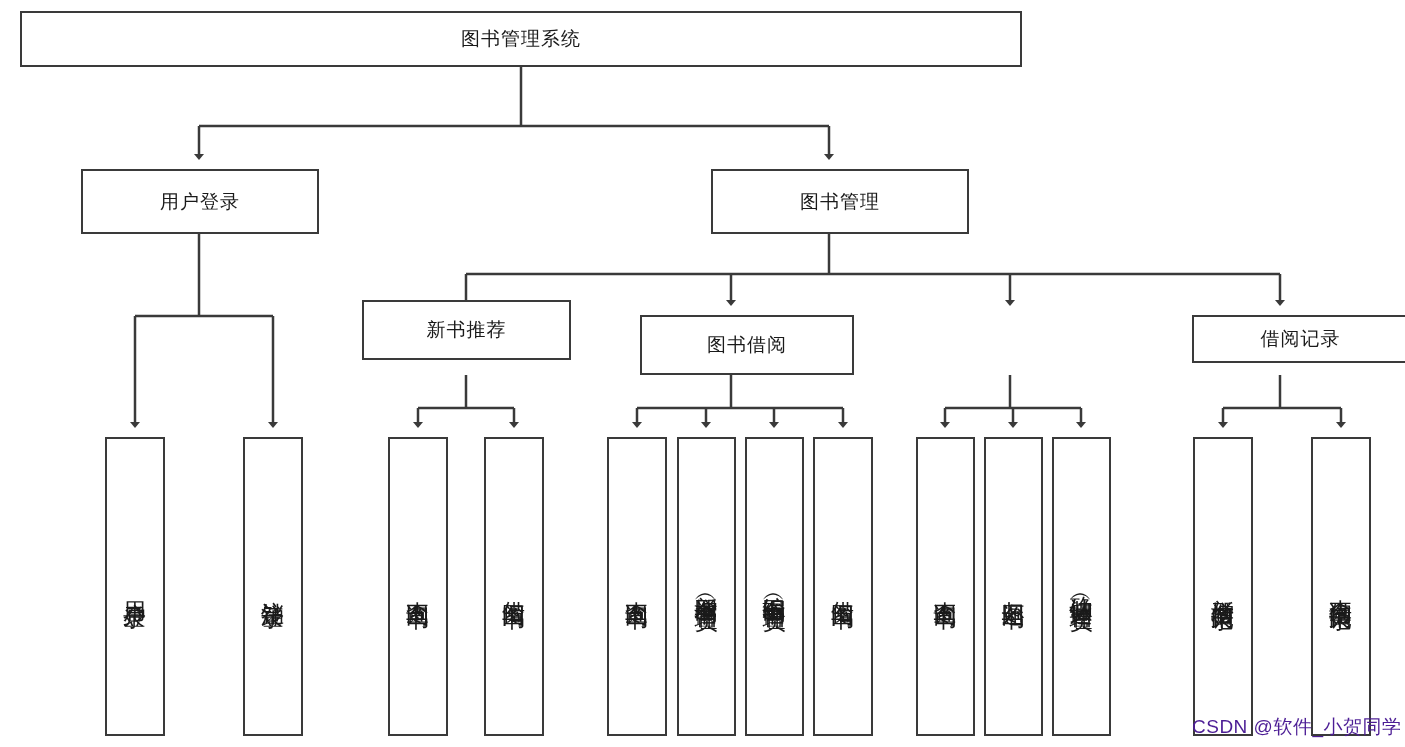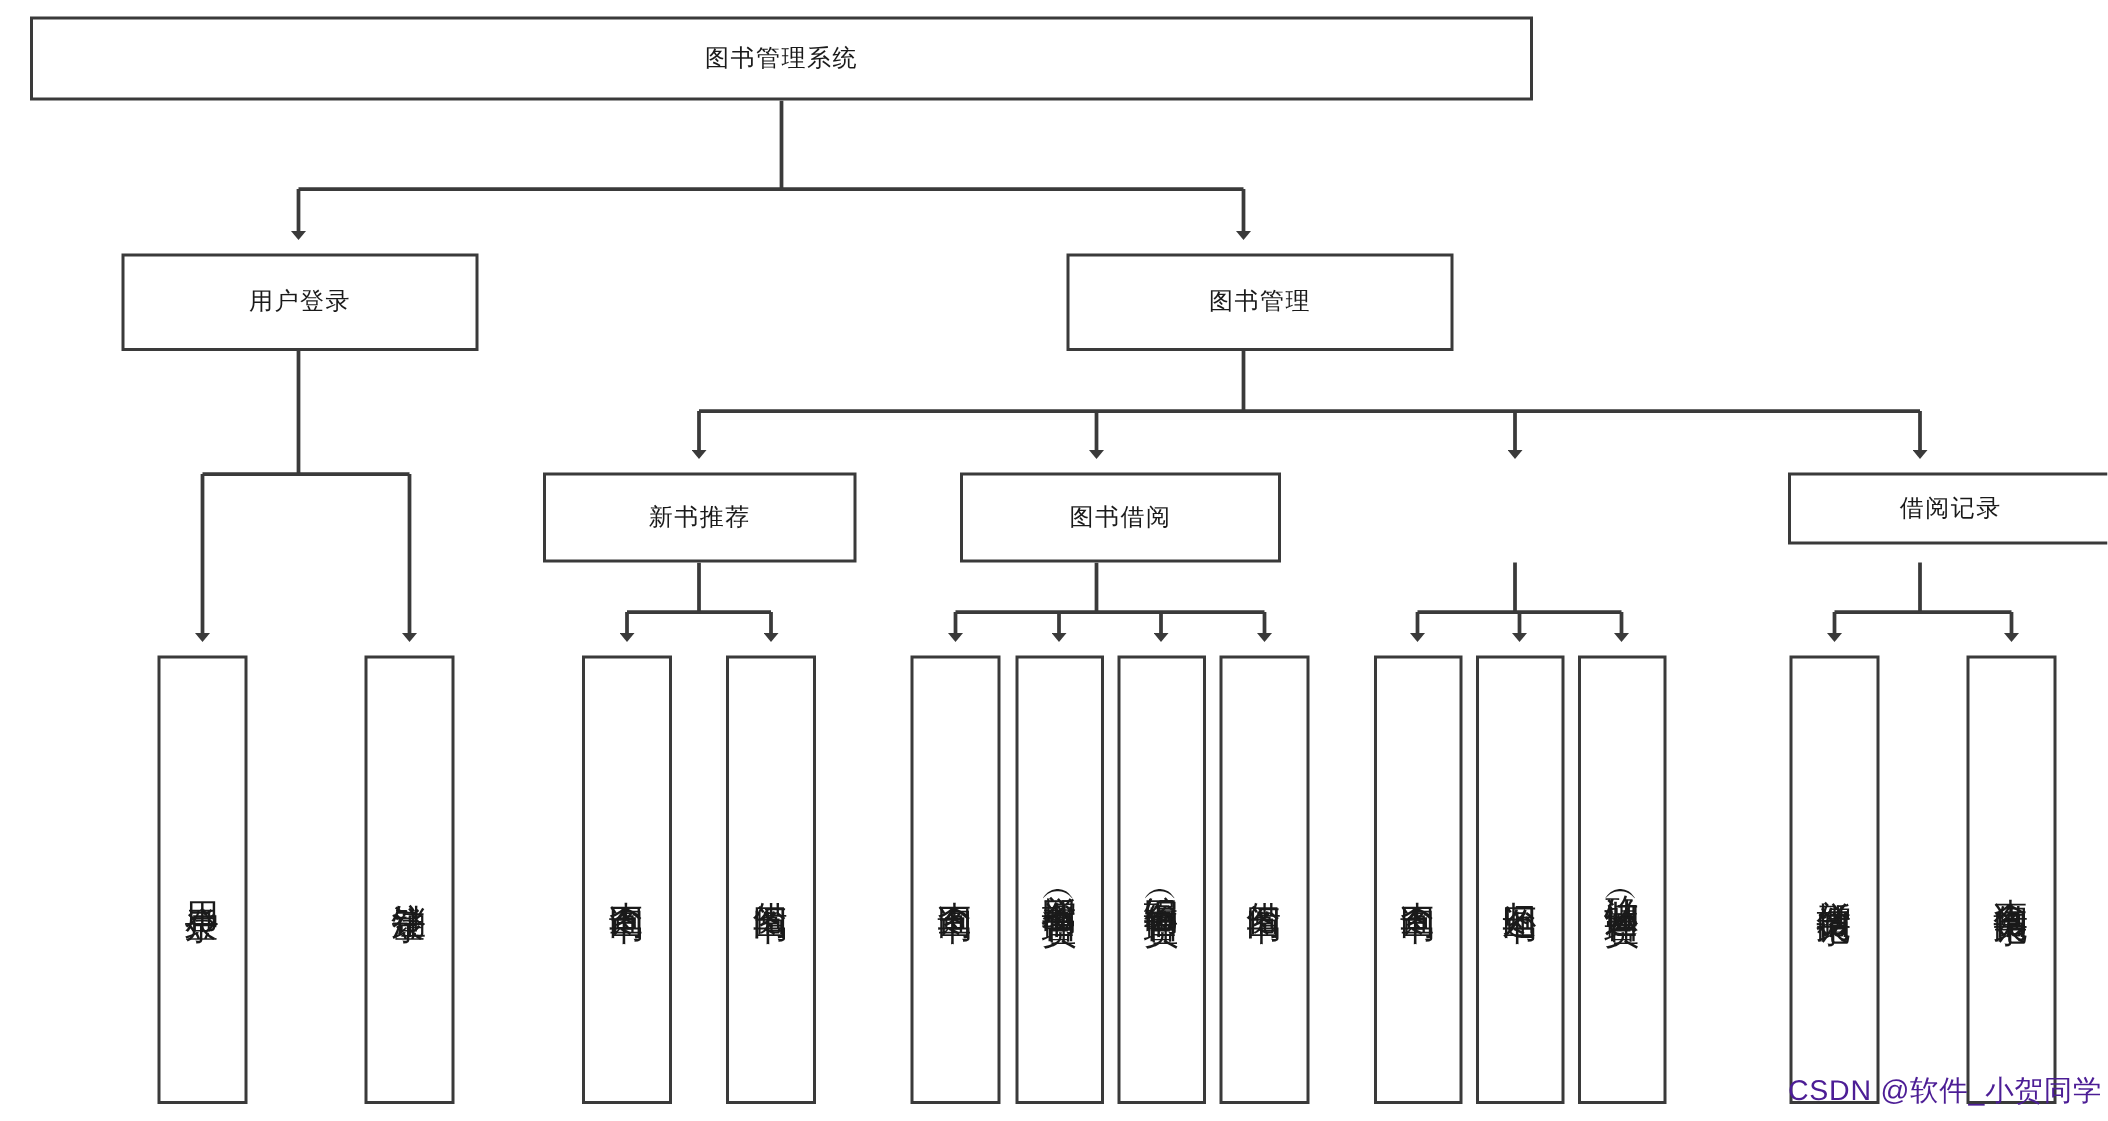--- a/index.html
+++ b/index.html
@@ -21,21 +21,21 @@
     position: absolute;
     box-sizing: border-box;
     border: 2.5px solid #3a3a3a;
     background: #ffffff;
     display: flex;
     align-items: center;
     justify-content: center;
     color: #1a1a1a;
   }
   .node.horiz {
-    font-size: 16px;
+    font-size: 19px;
     letter-spacing: 1px;
   }
   .node.vert {
     writing-mode: vertical-rl;
     text-orientation: upright;
     font-size: 23px;
     letter-spacing: 2px;
     line-height: 1.05;
     padding-top: 4px;
     padding-bottom: 4px;
@@ -119,21 +119,21 @@
       <path d="M1223,408 L1223,425" marker-end="url(#arrow)"></path>
       <path d="M1341,408 L1341,425" marker-end="url(#arrow)"></path>
     </g>
   </svg>
 
   <div class="node horiz" style="left: 20px; top: 11px; width: 1002px; height: 56px;">图书管理系统</div>
 
   <div class="node horiz" style="left: 81px; top: 169px; width: 238px; height: 65px;">用户登录</div>
   <div class="node horiz" style="left: 711px; top: 169px; width: 258px; height: 65px;">图书管理</div>
 
-  <div class="node horiz" style="left: 362px; top: 315px; width: 209px; height: 60px;">新书推荐</div>
+  <div class="node horiz" style="left: 362px; top: 300px; width: 209px; height: 60px;">新书推荐</div>
   <div class="node horiz" style="left: 640px; top: 315px; width: 214px; height: 60px; font-family: Liberation Serif, serif;">图书借阅</div>
   <div class="node horiz" style="left: 1192px; top: 315px; width: 217px; height: 48px;">借阅记录</div>
 
   <div class="node vert" style="left: 105px; top: 437px; width: 60px; height: 299px;">
     <span class="vtext">用户登录</span>
     </div>
   <div class="node vert" style="left: 243px; top: 437px; width: 60px; height: 299px;">
     <span class="vtext">注销登录</span>
     </div>
   <div class="node vert" style="left: 388px; top: 437px; width: 60px; height: 299px;">

